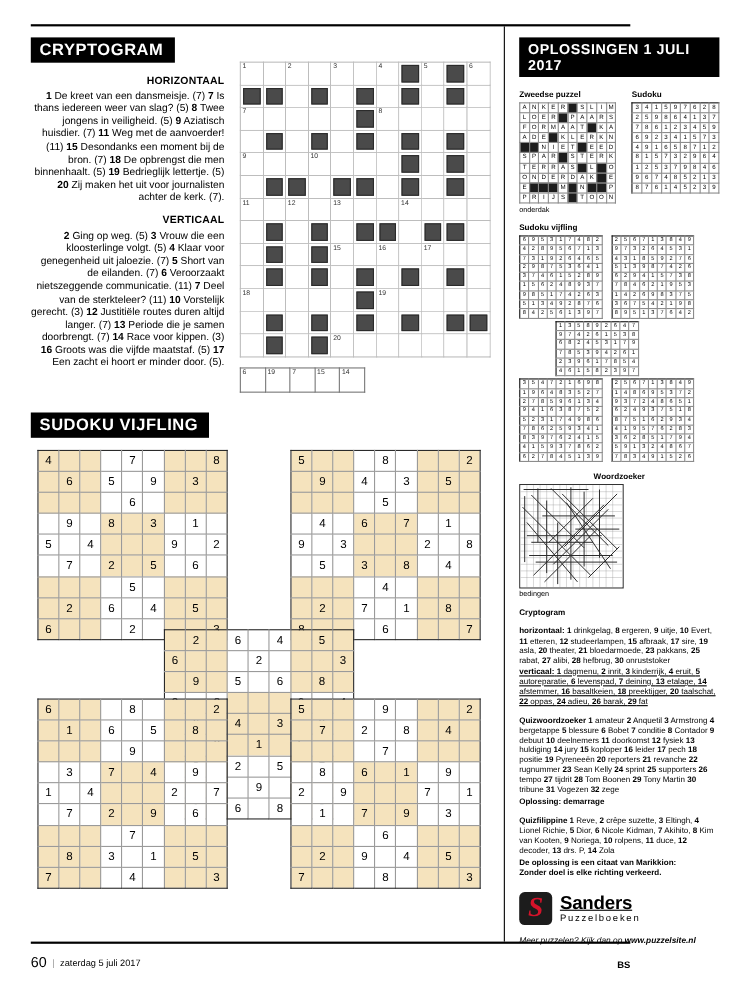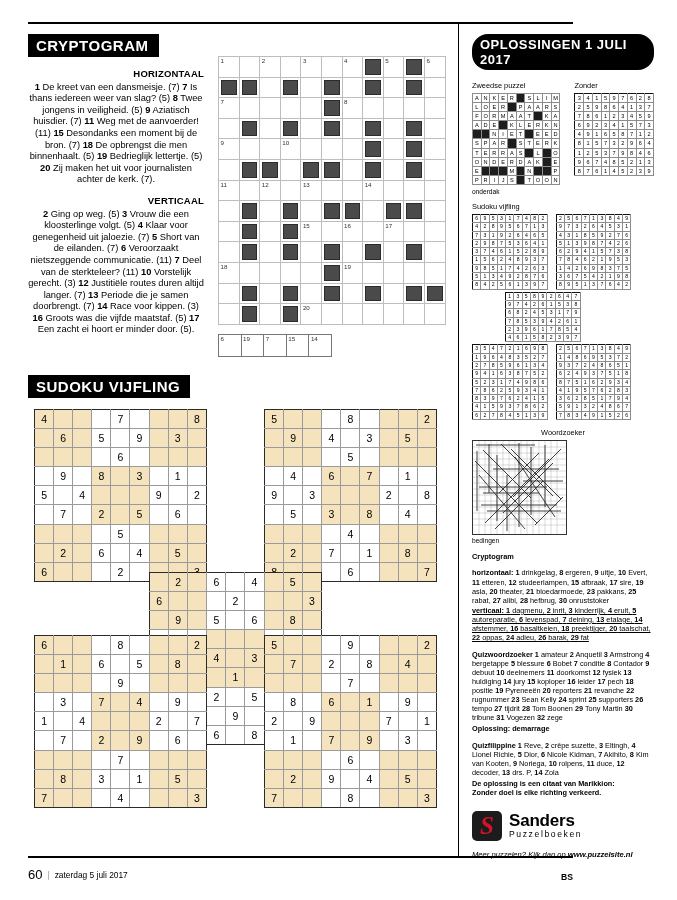--- a/index.html
+++ b/index.html
@@ -9,27 +9,27 @@
     color:#000;overflow:hidden;position:relative;
   }
   .page{position:relative;width:593px;height:900px;box-sizing:border-box;padding:22px 20px 0 28px;}
   .rule-top{position:absolute;left:28px;right:20px;top:22px;height:2px;background:#000;}
   .rule-bottom{position:absolute;left:28px;right:20px;bottom:42px;height:2px;background:#000;}
   .vdiv{position:absolute;top:24px;bottom:44px;width:1px;background:#000;}
 
   
   .banner{display:inline-block;background:#000;color:#fff;font-weight:bold;
     letter-spacing:.5px;padding:3px 10px 3px 8px;font-size:15px;}
-  .banner.sm{font-size:13px;padding:3px 8px;border-radius:16px;}
+  .banner.sm{font-size:13px;padding:3px 8px;}
 
   
   .leftcol{position:absolute;left:28px;top:34px;width:420px;}
   .clues{width:176px;font-size:9.3px;line-height:11.6px;}
   .clues h4{font-size:9.5px;margin:0 0 2px 0;letter-spacing:.2px;text-align:right;}
-  .clues p{margin:0 0 9px 0;text-align:center;}
+  .clues p{margin:0 0 9px 0;text-align:right;}
   .clues b{font-weight:bold;}
 
   
   .cryptwrap{position:absolute;left:190px;top:22px;}
   .cgrid{border-collapse:collapse;border:1.4px solid #1a1a1a;}
   .cgrid td{width:19.6px;height:19.6px;border:.6px solid #bdbdbd;
     position:relative;padding:0;background:#fff;}
   .cgrid td.blk{background:#fff;}
   .cgrid td.blk:after{content:"";position:absolute;left:2px;top:2px;right:2px;bottom:2px;
     background:#4a4a4a;border:1px solid #2b2b2b;}
@@ -51,21 +51,21 @@
     text-align:center;vertical-align:middle;font-size:10.5px;
     background:#fff;padding:0;line-height:18.1px;}
   .sgrid td.sh{background:#f5e3bd;}
   .sgrid td.bl{border-left:1.5px solid #2a2a2a;}
   .sgrid td.bt{border-top:1.5px solid #2a2a2a;}
   .sgrid td.br{border-right:1.5px solid #2a2a2a;}
   .sgrid td.bb{border-bottom:1.5px solid #2a2a2a;}
 
   
   .rightcol{position:absolute;left:472px;top:34px;width:182px;}
-  .subcap{font-size:7.4px;font-weight:normal;margin:0 0 3px 0;}
+  .subcap{font-size:7.4px;font-weight:bold;margin:0 0 3px 0;}
   .minigrid{border-collapse:collapse;}
   .minigrid td{width:8.1px;height:8.1px;border:.4px solid #8c8c8c;
     font-size:5.6px;text-align:center;line-height:8.1px;padding:0;background:#fff;}
   .minigrid td.k{background:#1d1d1d;}
   .minigrid td.bl{border-left:1px solid #111;}
   .minigrid td.bt{border-top:1px solid #111;}
   .mg-sm td{width:7.3px;height:7.3px;font-size:5.1px;line-height:7.3px;}
 
   .soltext{font-size:7.3px;line-height:9.1px;margin:0;}
   .soltext b{font-weight:bold;}
@@ -73,21 +73,21 @@
   h5.solh{font-size:7.4px;margin:0 0 1px 0;font-weight:bold;}
 
   .wz{width:93px;height:93px;border:1px solid #333;background:#fff;position:relative;overflow:hidden;}
   .cap{font-size:6.6px;margin:2px 0 0 0;}
 
   
   .logo{display:flex;align-items:center;gap:7px;margin-top:14px;}
   .logo-mark{width:30px;height:30px;background:#1c1c1c;border-radius:5px;
     display:flex;align-items:center;justify-content:center;
     color:#d4132a;font-family:"Liberation Serif",serif;font-weight:bold;font-size:25px;font-style:italic;}
-  .logo-t1{font-size:17px;font-weight:bold;letter-spacing:-.2px;line-height:17px;}
+  .logo-t1{font-size:17px;font-weight:bold;letter-spacing:-.2px;line-height:17px;text-decoration:underline;}
   .logo-t2{font-size:8.6px;letter-spacing:1.6px;line-height:11px;}
   .promo{font-size:7.6px;font-style:italic;margin-top:9px;}
   .promo b{font-style:italic;}
 
   
   .footer{position:absolute;left:28px;bottom:18px;font-size:8.4px;display:flex;align-items:center;gap:5px;}
   .footer .pg{font-size:13px;font-weight:normal;}
   .footer .sep{color:#999;}
   .footer-right{position:absolute;right:20px;bottom:18px;font-size:8.6px;font-weight:bold;}
 </style>
@@ -997,21 +997,21 @@
                 <td class="k"></td>
                 <td class="">T</td>
                 <td class="">O</td>
                 <td class="">O</td>
                 <td class="">N</td>
               </tr>
             </tbody>
           </table>
       </div>
       <div>
-        <div class="subcap">Zonder</div>
+        <div class="subcap">Sudoku</div>
         <table class="minigrid" id="mg-su">
             <tbody>
               <tr>
                 <td class="bl bt">3</td>
                 <td class="bt">4</td>
                 <td class="bt">1</td>
                 <td class="bl bt">5</td>
                 <td class="bt">9</td>
                 <td class="bt">7</td>
                 <td class="bl bt">6</td>

